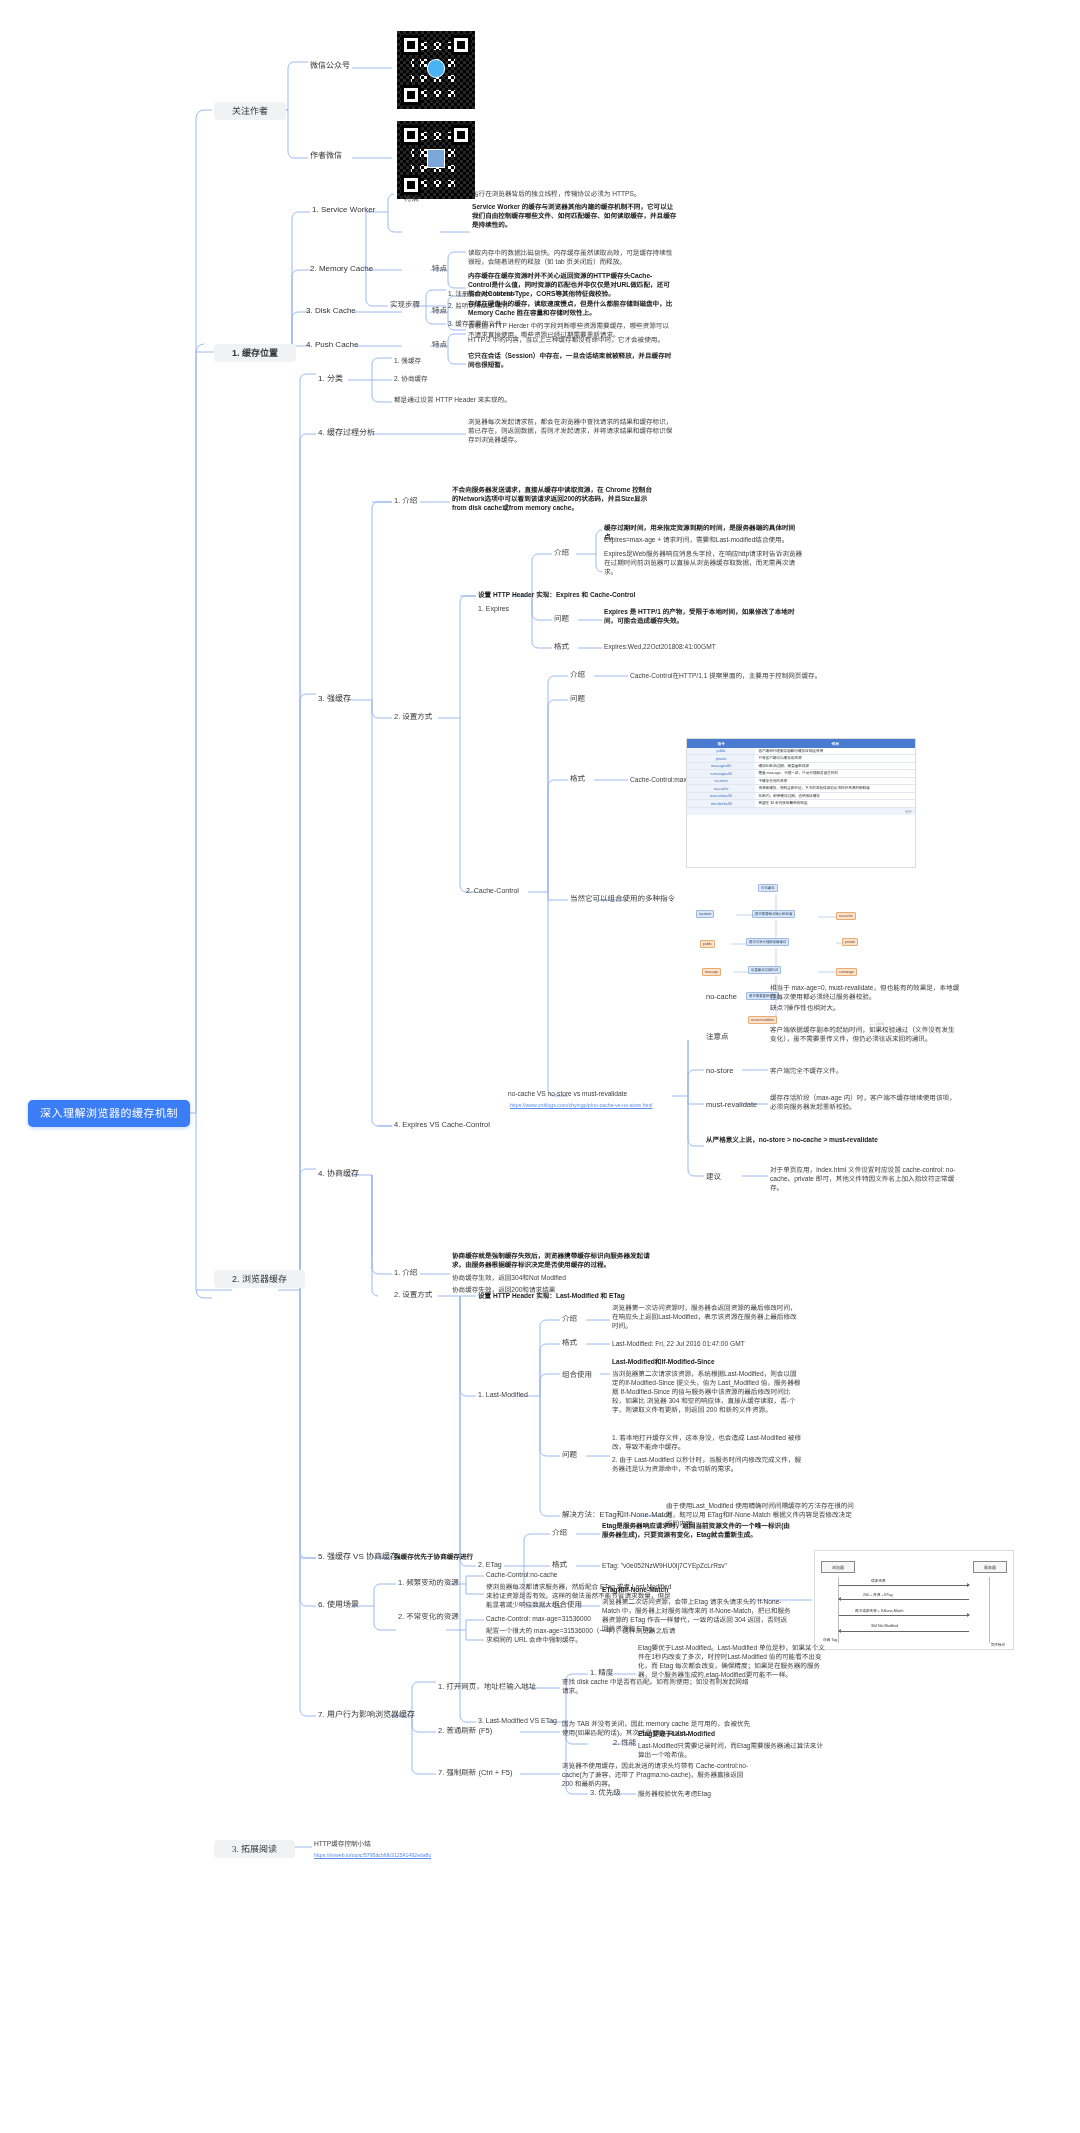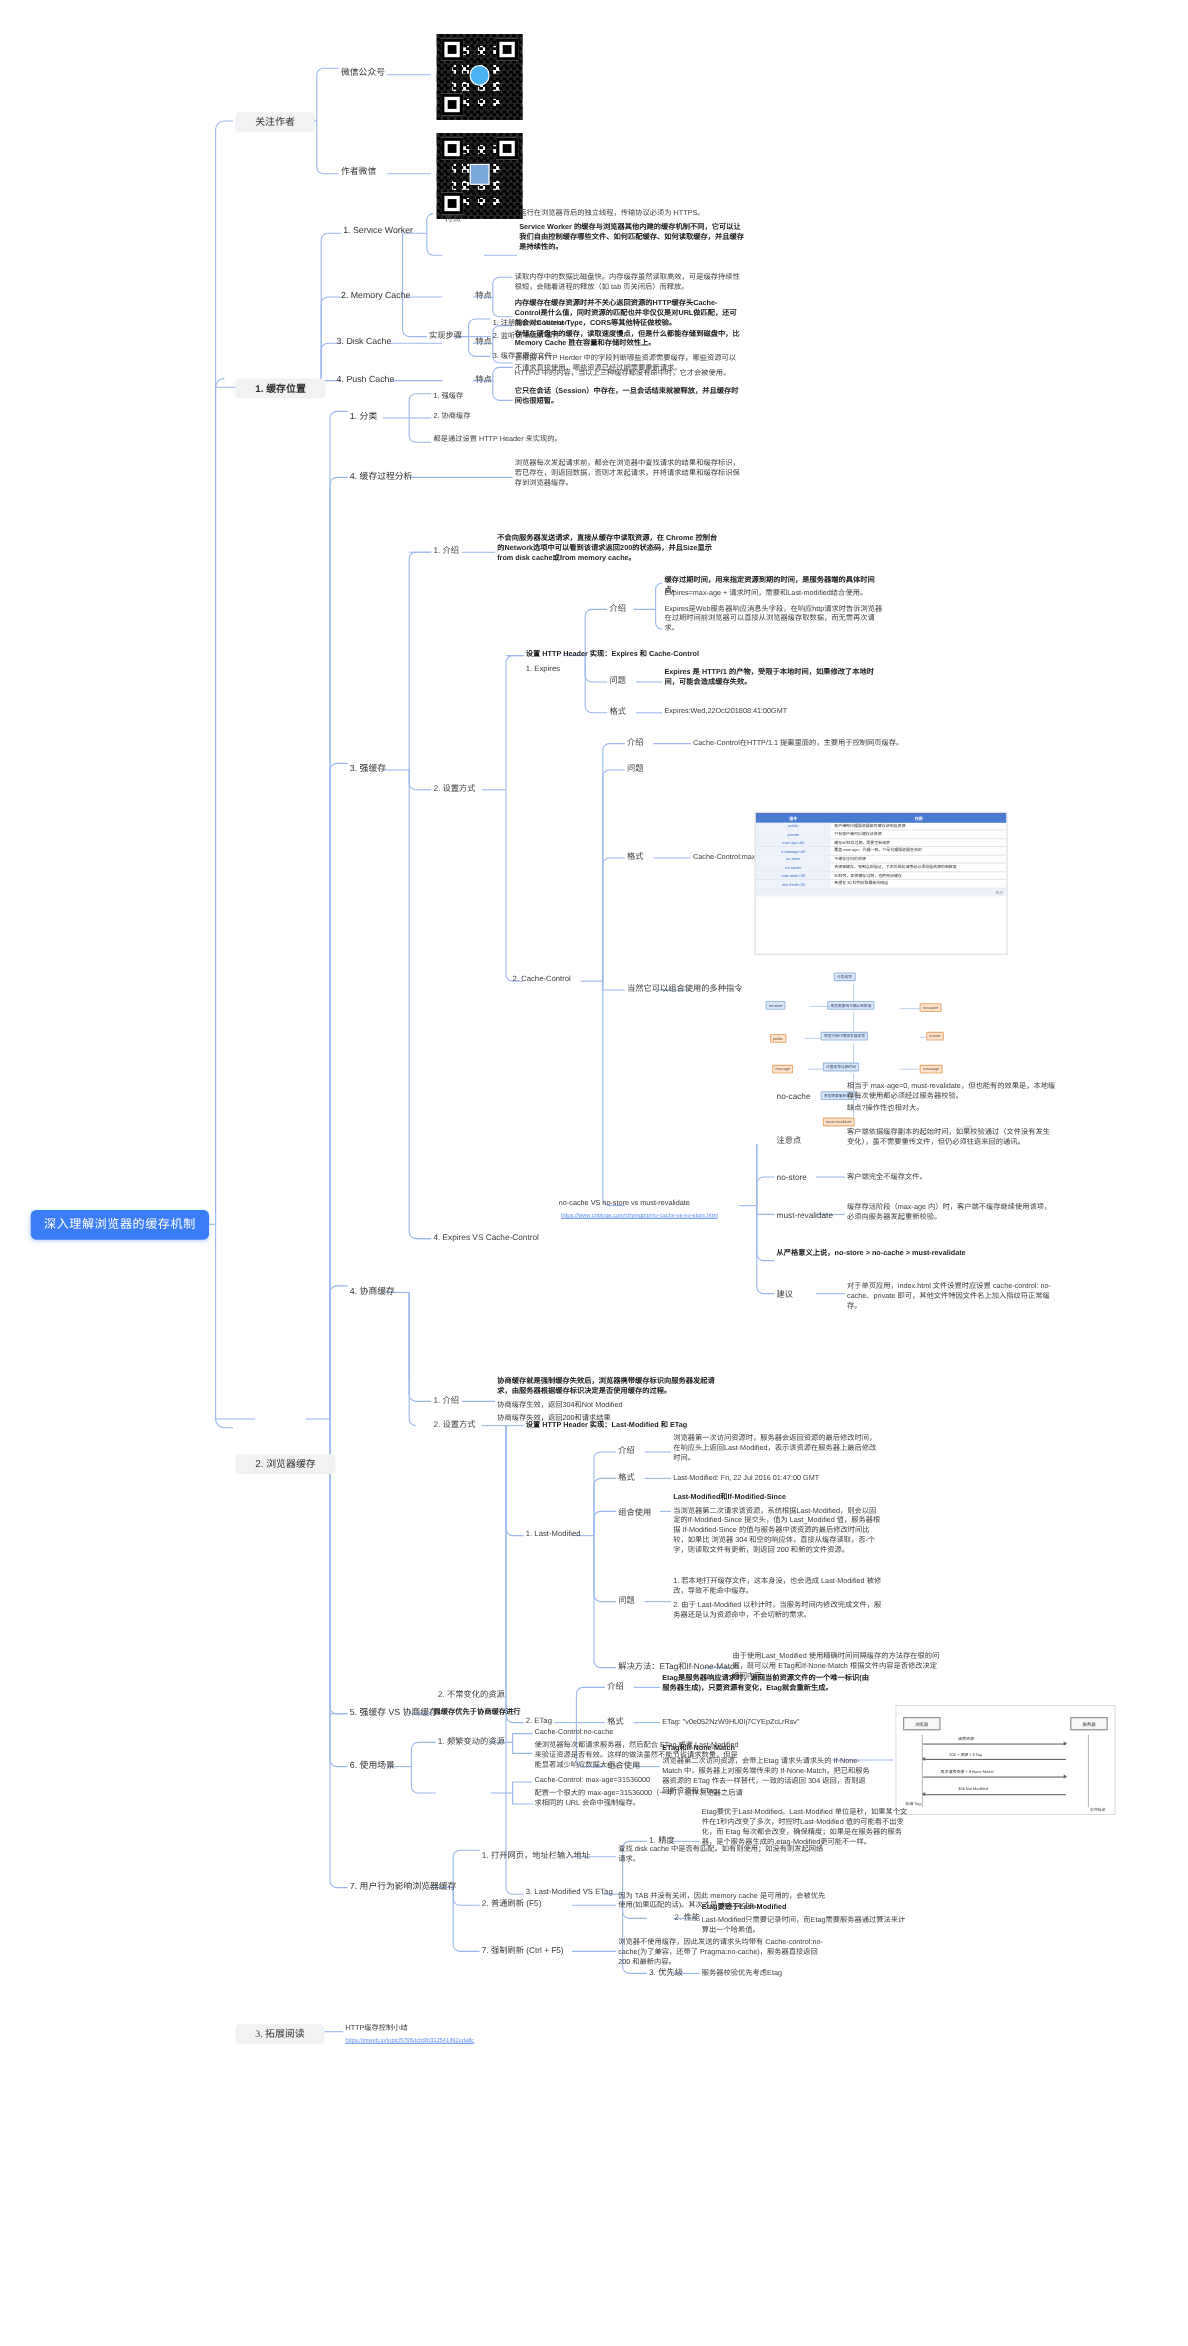--- a/index.html
+++ b/index.html
@@ -434,21 +434,21 @@
   <div class="node lvl2" style="left:306px; top:306px;">3. Disk Cache</div>
   <div class="node lvl3" style="left:432px; top:306px;">特点</div>
   <div class="node leaf wrap bold" style="left:468px; top:300px; width:206px;">存储在硬盘中的缓存，读取速度慢点，但是什么都能存储到磁盘中，比 Memory Cache 胜在容量和存储时效性上。</div>
   <div class="node leaf wrap" style="left:468px; top:322px; width:206px;">会根据 HTTP Herder 中的字段判断哪些资源需要缓存，哪些资源可以不请求直接使用，哪些资源已经过期需要重新请求。</div>
 
   <div class="node lvl2" style="left:306px; top:340px;">4. Push Cache</div>
   <div class="node lvl3" style="left:432px; top:340px;">特点</div>
   <div class="node leaf wrap" style="left:468px; top:336px; width:206px;">HTTP/2 中的内容，当以上三种缓存都没有命中时，它才会被使用。</div>
   <div class="node leaf wrap bold" style="left:468px; top:352px; width:206px;">它只在会话（Session）中存在，一旦会话结束就被释放，并且缓存时间也很短暂。</div>
 
-  <div class="node lvl1" style="left:214px; top:1322px;text-align:right;">2. 浏览器缓存</div>
+  <div class="node lvl1" style="left:214px; top:1270px;text-align:right;">2. 浏览器缓存</div>
 
   <div class="node lvl2" style="left:318px; top:374px;">1. 分类</div>
   <div class="node leaf" style="left:394px; top:357px;">1. 强缓存</div>
   <div class="node leaf" style="left:394px; top:375px;">2. 协商缓存</div>
   <div class="node leaf" style="left:394px; top:396px;">都是通过设置 HTTP Header 来实现的。</div>
 
   <div class="node lvl2" style="left:318px; top:428px;">4. 缓存过程分析</div>
   <div class="node leaf wrap" style="left:468px; top:418px; width:206px;">浏览器每次发起请求前，都会在浏览器中查找请求的结果和缓存标识，若已存在，则返回数据，否则才发起请求，并将请求结果和缓存标识保存到浏览器缓存。</div>
 
   <div class="node lvl2" style="left:318px; top:694px;">3. 强缓存</div>
@@ -657,21 +657,21 @@
 
   <div class="node lvl2" style="left:318px; top:1552px;">5. 强缓存 VS 协商缓存</div>
   <div class="node leaf bold" style="left:394px; top:1553px;">强缓存优先于协商缓存进行</div>
 
   <div class="node lvl2" style="left:318px; top:1600px;">6. 使用场景</div>
 
   <div class="node lvl3" style="left:398px; top:1578px;">1. 频繁变动的资源</div>
   <div class="node leaf" style="left:486px; top:1571px;">Cache-Control:no-cache</div>
   <div class="node leaf wrap" style="left:486px; top:1583px; width:190px;">使浏览器每次都请求服务器，然后配合 ETag 或者 Last-Modified 来验证资源是否有效。这样的做法虽然不能节省请求数量，但是能显著减少响应数据大小。</div>
 
-  <div class="node lvl3" style="left:398px; top:1536px;">2. 不常变化的资源</div>
+  <div class="node lvl3" style="left:398px; top:1612px;">2. 不常变化的资源</div>
   <div class="node leaf" style="left:486px; top:1615px;">Cache-Control: max-age=31536000</div>
   <div class="node leaf wrap" style="left:486px; top:1627px; width:190px;">配置一个很大的 max-age=31536000（一年），这样浏览器之后请求相同的 URL 会命中强制缓存。</div>
 
   <div class="node lvl2" style="left:318px; top:1710px;">7. 用户行为影响浏览器缓存</div>
 
   <div class="node lvl3" style="left:438px; top:1682px;">1. 打开网页，地址栏输入地址</div>
   <div class="node leaf wrap" style="left:562px; top:1678px; width:190px;">查找 disk cache 中是否有匹配。如有则使用；如没有则发起网络请求。</div>
 
   <div class="node lvl3" style="left:438px; top:1726px;">2. 普通刷新 (F5)</div>
   <div class="node leaf wrap" style="left:562px; top:1720px; width:190px;">因为 TAB 并没有关闭，因此 memory cache 是可用的，会被优先使用(如果匹配的话)。其次才是 disk cache。</div>

